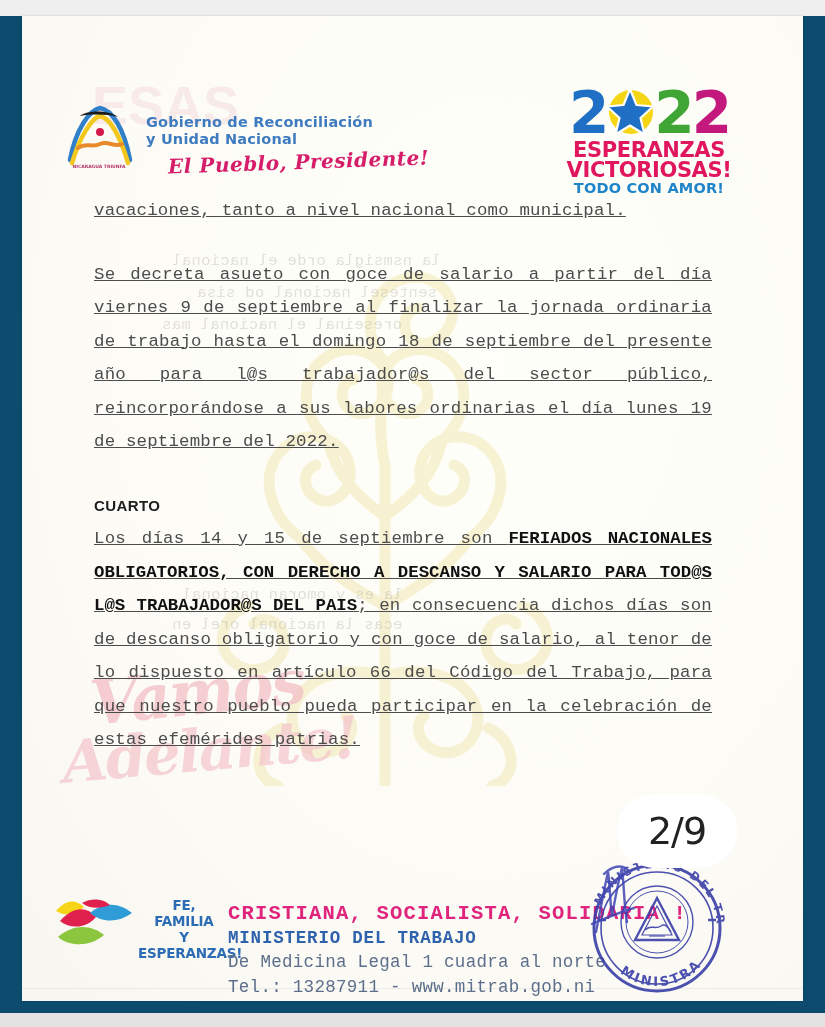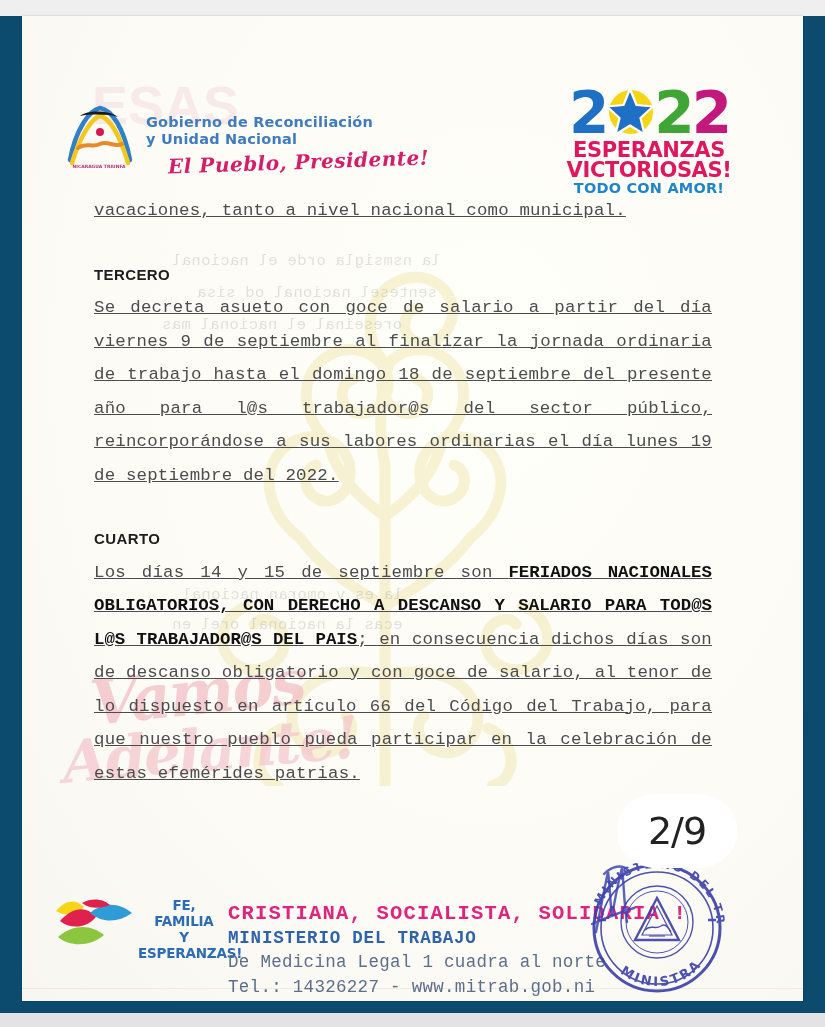--- a/index.html
+++ b/index.html
@@ -465,21 +465,20 @@
           <div class="l2022-todo">TODO CON AMOR!</div>
         </div>
       </div>
 
       <div class="body-text">
 
         <p class="para">vacaciones, tanto a nivel nacional como municipal.</p>
 
         <div class="spacer"></div>
 
-        <h3 class="heading">TERCERO</h3>
         <p class="para">Se decreta asueto con goce de salario a partir del día viernes 9 de septiembre al finalizar la jornada ordinaria de trabajo hasta el domingo 18 de septiembre del presente año para l@s trabajador@s del sector público, reincorporándose a sus labores ordinarias el día lunes 19 de septiembre del 2022.</p>
 
         <div class="spacer"></div>
 
         <h3 class="heading">CUARTO</h3>
         <p class="para"><span>Los días 14 y 15 de septiembre son </span><b class="strong">FERIADOS NACIONALES OBLIGATORIOS, CON DERECHO A DESCANSO Y SALARIO PARA TOD@S L@S TRABAJADOR@S DEL PAIS</b><span>; en consecuencia dichos días son de descanso obligatorio y con goce de salario, al tenor de lo dispuesto en artículo 66 del Código del Trabajo, para que nuestro pueblo pueda participar en la celebración de estas efemérides patrias.</span></p>
       </div>
 
       <svg class="signature" viewBox="0 0 90 90">
         <g fill="none" stroke="#3f45b5" stroke-width="2.4" stroke-linecap="round">
@@ -526,21 +525,21 @@
             <span>FE,</span><br>
             <span>FAMILIA</span><br>
             <span>Y ESPERANZAS!</span>
           </div>
         </div>
 
         <div class="footer-text">
           <div class="ft-1">CRISTIANA, SOCIALISTA, SOLIDARIA !</div>
           <div class="ft-2">MINISTERIO DEL TRABAJO</div>
           <div class="ft-3">De Medicina Legal 1 cuadra al norte</div>
-          <div class="ft-3">Tel.: 14326227 - www.mitrab.gob.ni</div>
+          <div class="ft-3">Tel.: 13287911 - www.mitrab.gob.ni</div>
         </div>
         <div class="footer-hairline"></div>
       </div>
 
     </div>
   </div>
 
   <div class="frame-bottom"></div>
 </div>
 

